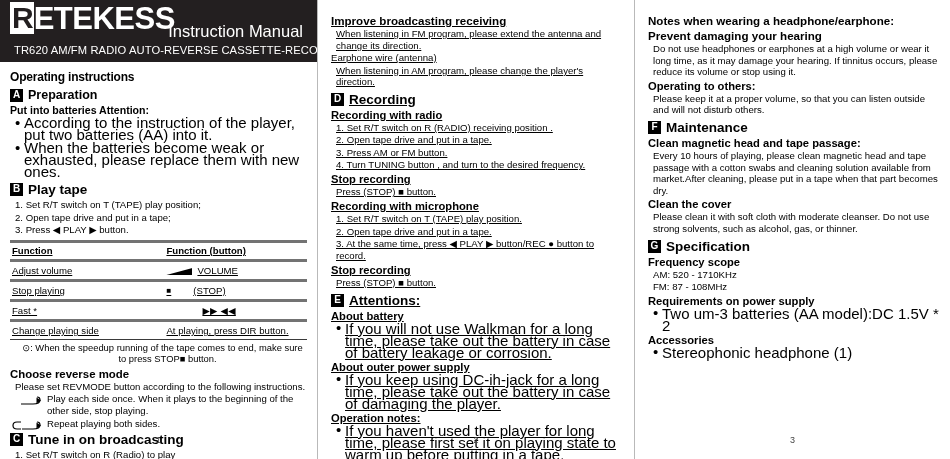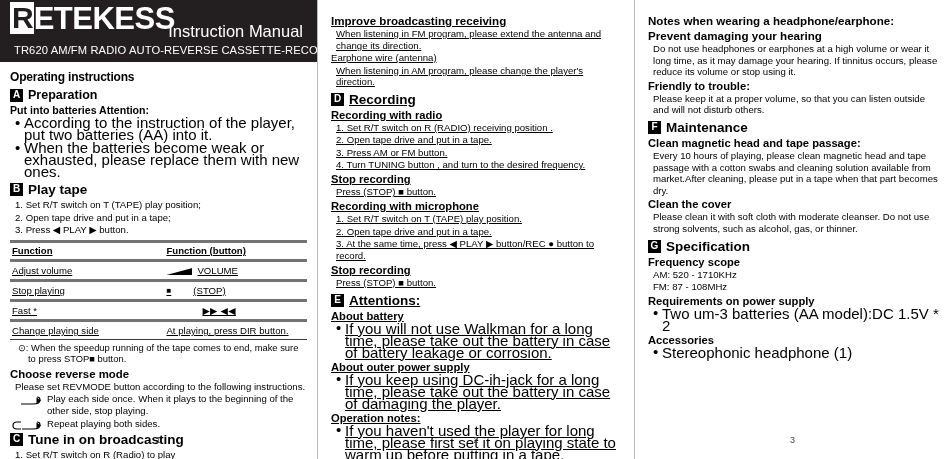--- a/index.html
+++ b/index.html
@@ -190,21 +190,21 @@
     vertical-align: -1px;
     margin-right: 5px;
   }
   .sq { font-size: 8px; vertical-align: 1px; }
   .note-small {
     font-size: 9.4px;
     line-height: 11.4px;
     padding-left: 8px;
     margin: 1px 0 3px 0;
   }
-  .note-small .hang { display: block; padding-left: 10px; text-indent: -10px; }
+  .note-small .hang { display: block; padding-left: 10px; text-indent: -10px; text-align: center; }
   .rev-line {
     font-size: 9.6px;
     line-height: 12px;
     padding-left: 10px;
     display: flex;
     align-items: flex-start;
     margin-bottom: 1px;
   }
   .rev-line.second { padding-left: 2px; }
   .arc-once, .arc-loop {
@@ -385,21 +385,21 @@
 
     <div class="pageno">2</div>
   </div>
 
   <div class="column col-3">
     <div class="body">
 
       <div class="subhead" style="font-size:11.6px">Notes when wearing a headphone/earphone:</div>
       <div class="subhead" style="font-size:11.6px">Prevent damaging your hearing</div>
       <div class="para">Do not use headphones or earphones at a high volume or wear it long time, as it may damage your hearing.  If tinnitus occurs, please reduce its volume or stop using it.</div>
-      <div class="subhead" style="font-size:11.2px">Friendly to trouble:</div>
+      <div class="subhead" style="font-size:11.2px">Operating to others:</div>
       <div class="para">Please keep it at a proper volume, so that you can listen outside and will not disturb others.</div>
 
       <div class="sec-head">
         <span class="badge">F</span>
         <span class="sec-title">Maintenance</span>
       </div>
       <div class="subhead" style="font-size:11.2px">Clean magnetic head and tape passage:</div>
       <div class="para">Every 10 hours of playing, please clean magnetic head and tape passage with a cotton swabs and cleaning solution available from market.After cleaning, please put in a tape when that part becomes dry.</div>
       <div class="subhead" style="font-size:11.2px">Clean the cover</div>
       <div class="para">Please clean it with soft cloth with moderate cleanser. Do not use strong solvents, such as alcohol, gas, or thinner.</div>

